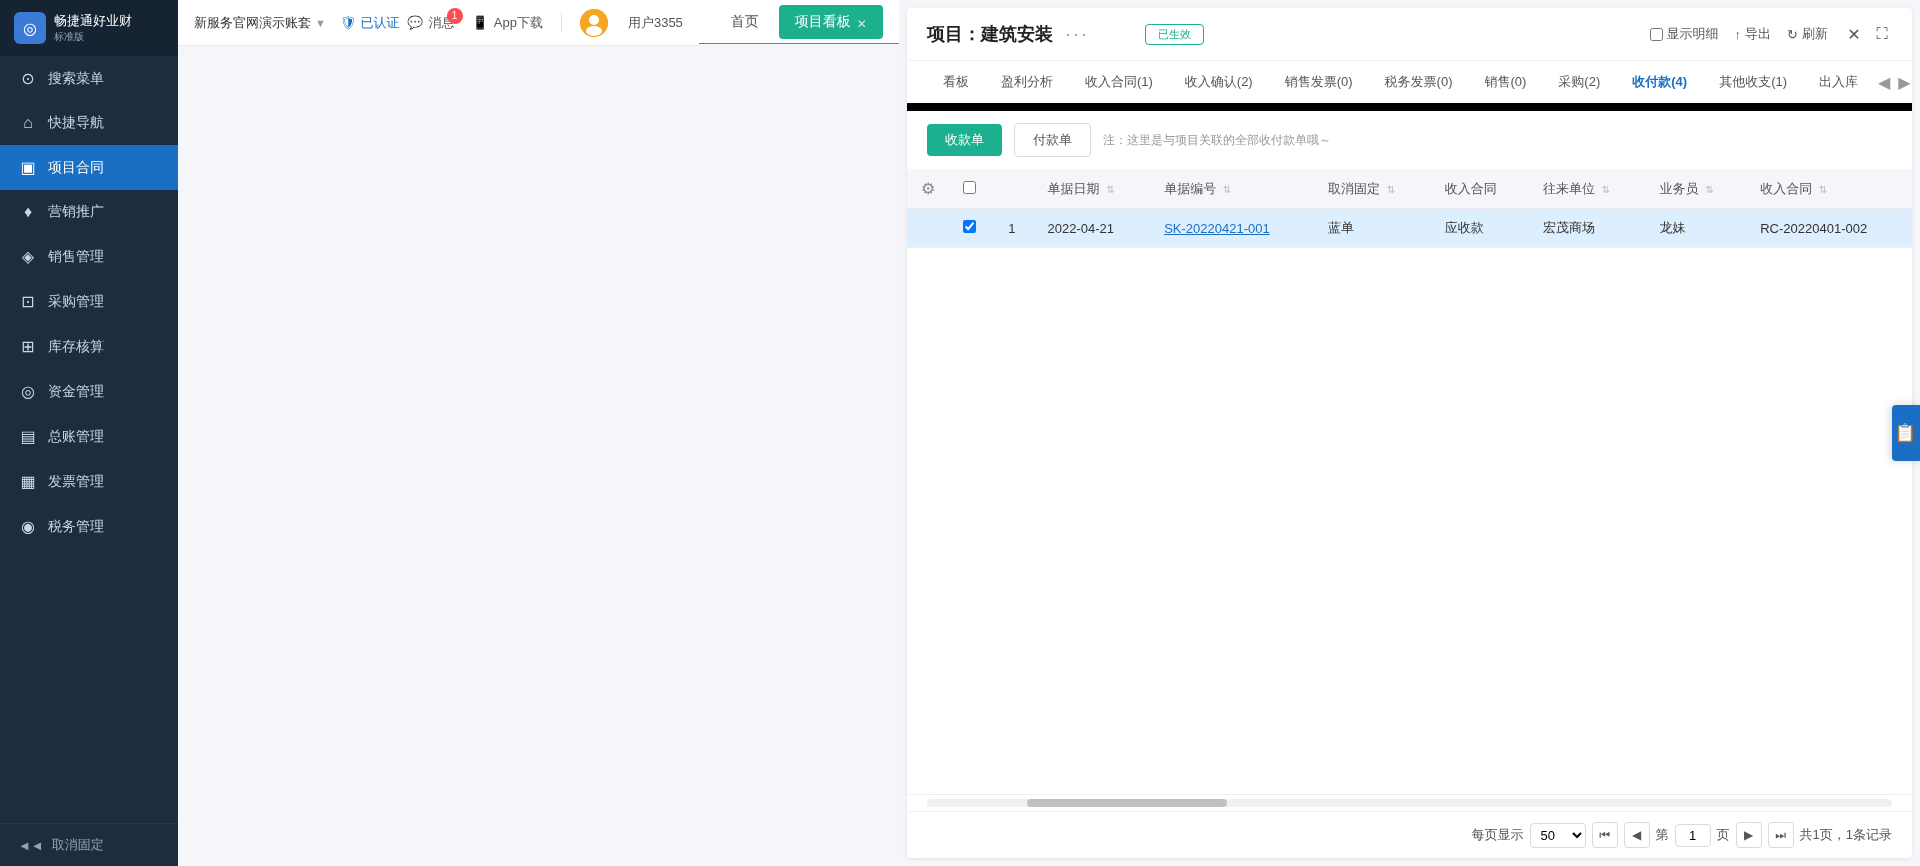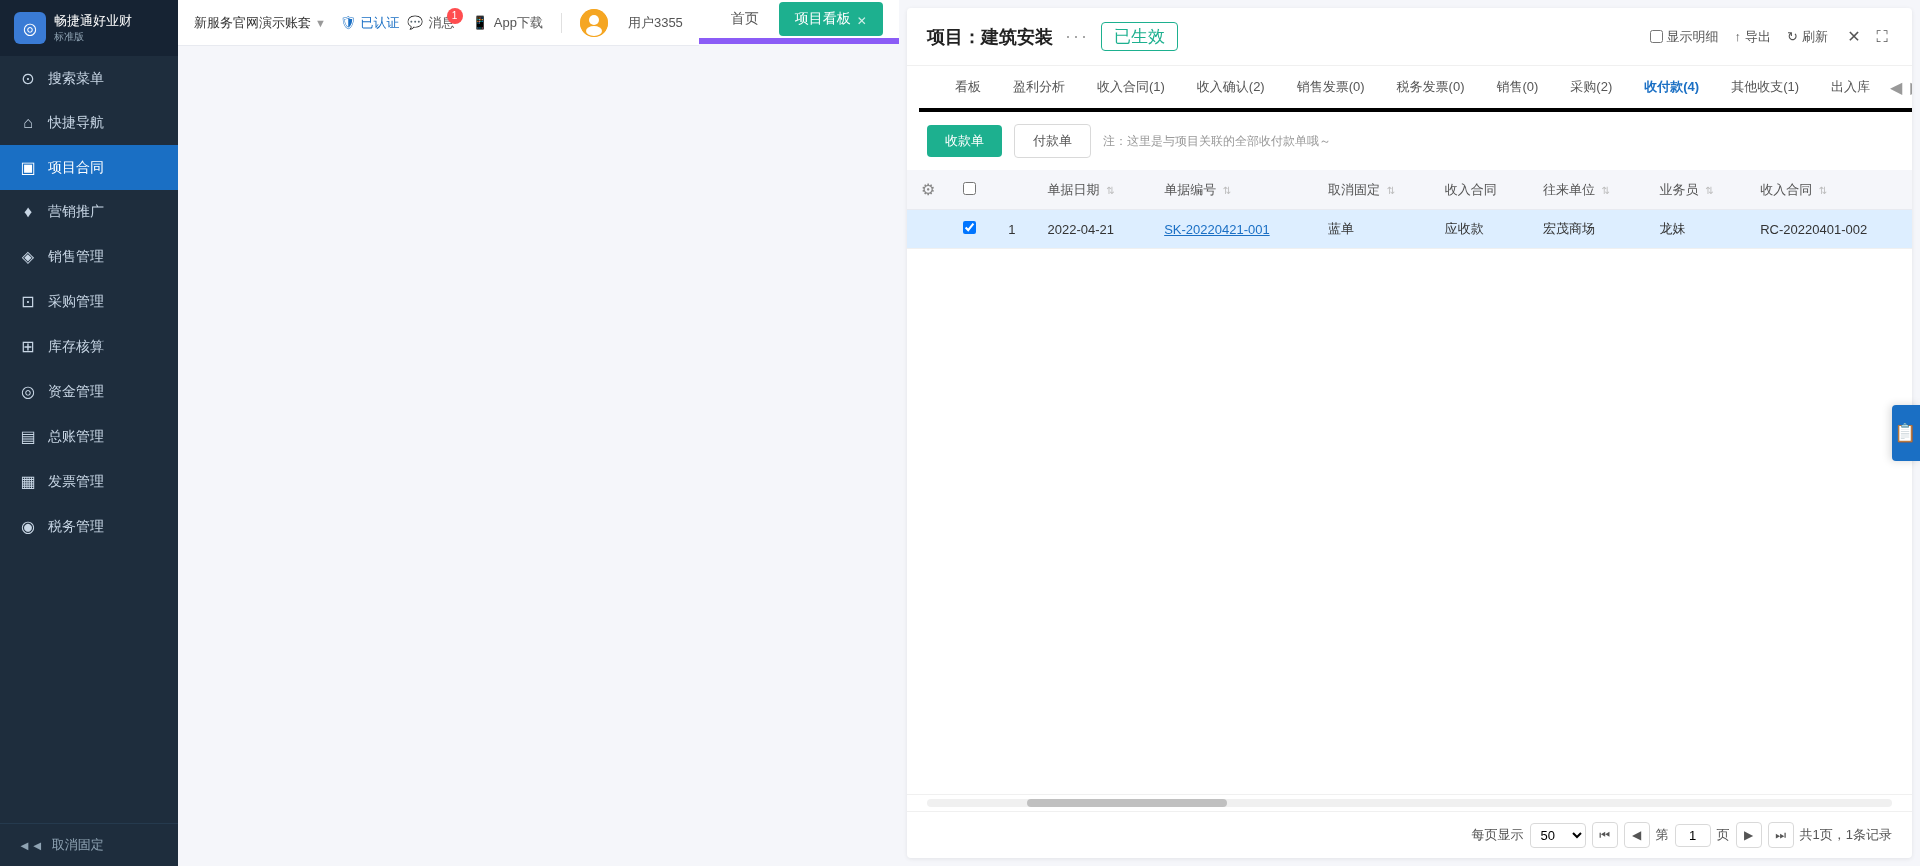--- a/index.html
+++ b/index.html
@@ -166,21 +166,21 @@
       align-items: center;
       justify-content: center;
       overflow: hidden;
     }
 
     
     .tabs-bar {
       display: flex;
       align-items: center;
       background: #fff;
-      border-bottom: 6px solid #8b5cf6;
+      border-bottom: 1px solid #8b5cf6;
       padding: 0 16px;
       height: 44px;
       flex-shrink: 0;
       gap: 4px;
     }
     .tab-item {
       padding: 8px 16px;
       cursor: pointer;
       color: #555;
       font-size: 14px;
@@ -230,21 +230,22 @@
       color: #999;
       font-size: 18px;
       cursor: pointer;
       letter-spacing: 2px;
     }
     .project-status {
       border: 1px solid #1db08f;
       color: #1db08f;
       border-radius: 4px;
       padding: 2px 12px;
-      font-size: 17px;
+      font-size: 11px;
+      margin-left: 44px;
     }
     .project-header-right {
       margin-left: auto;
       display: flex;
       align-items: center;
       gap: 16px;
     }
     .header-btn {
       display: flex;
       align-items: center;
@@ -275,25 +276,24 @@
       cursor: pointer;
       color: #555;
       font-size: 16px;
     }
 
     
     .sub-nav {
       display: flex;
       align-items: center;
       padding: 0 20px;
-      border-bottom: 4px solid #000000;
+      border-bottom: 8px solid #000000;
       gap: 0;
       overflow-x: auto;
       flex-shrink: 0;
-      margin-left: 12px;
     }
     .sub-nav::-webkit-scrollbar { display: none; }
     .sub-nav-item {
       padding: 12px 16px;
       cursor: pointer;
       color: #555;
       font-size: 13px;
       white-space: nowrap;
       position: relative;
     }

